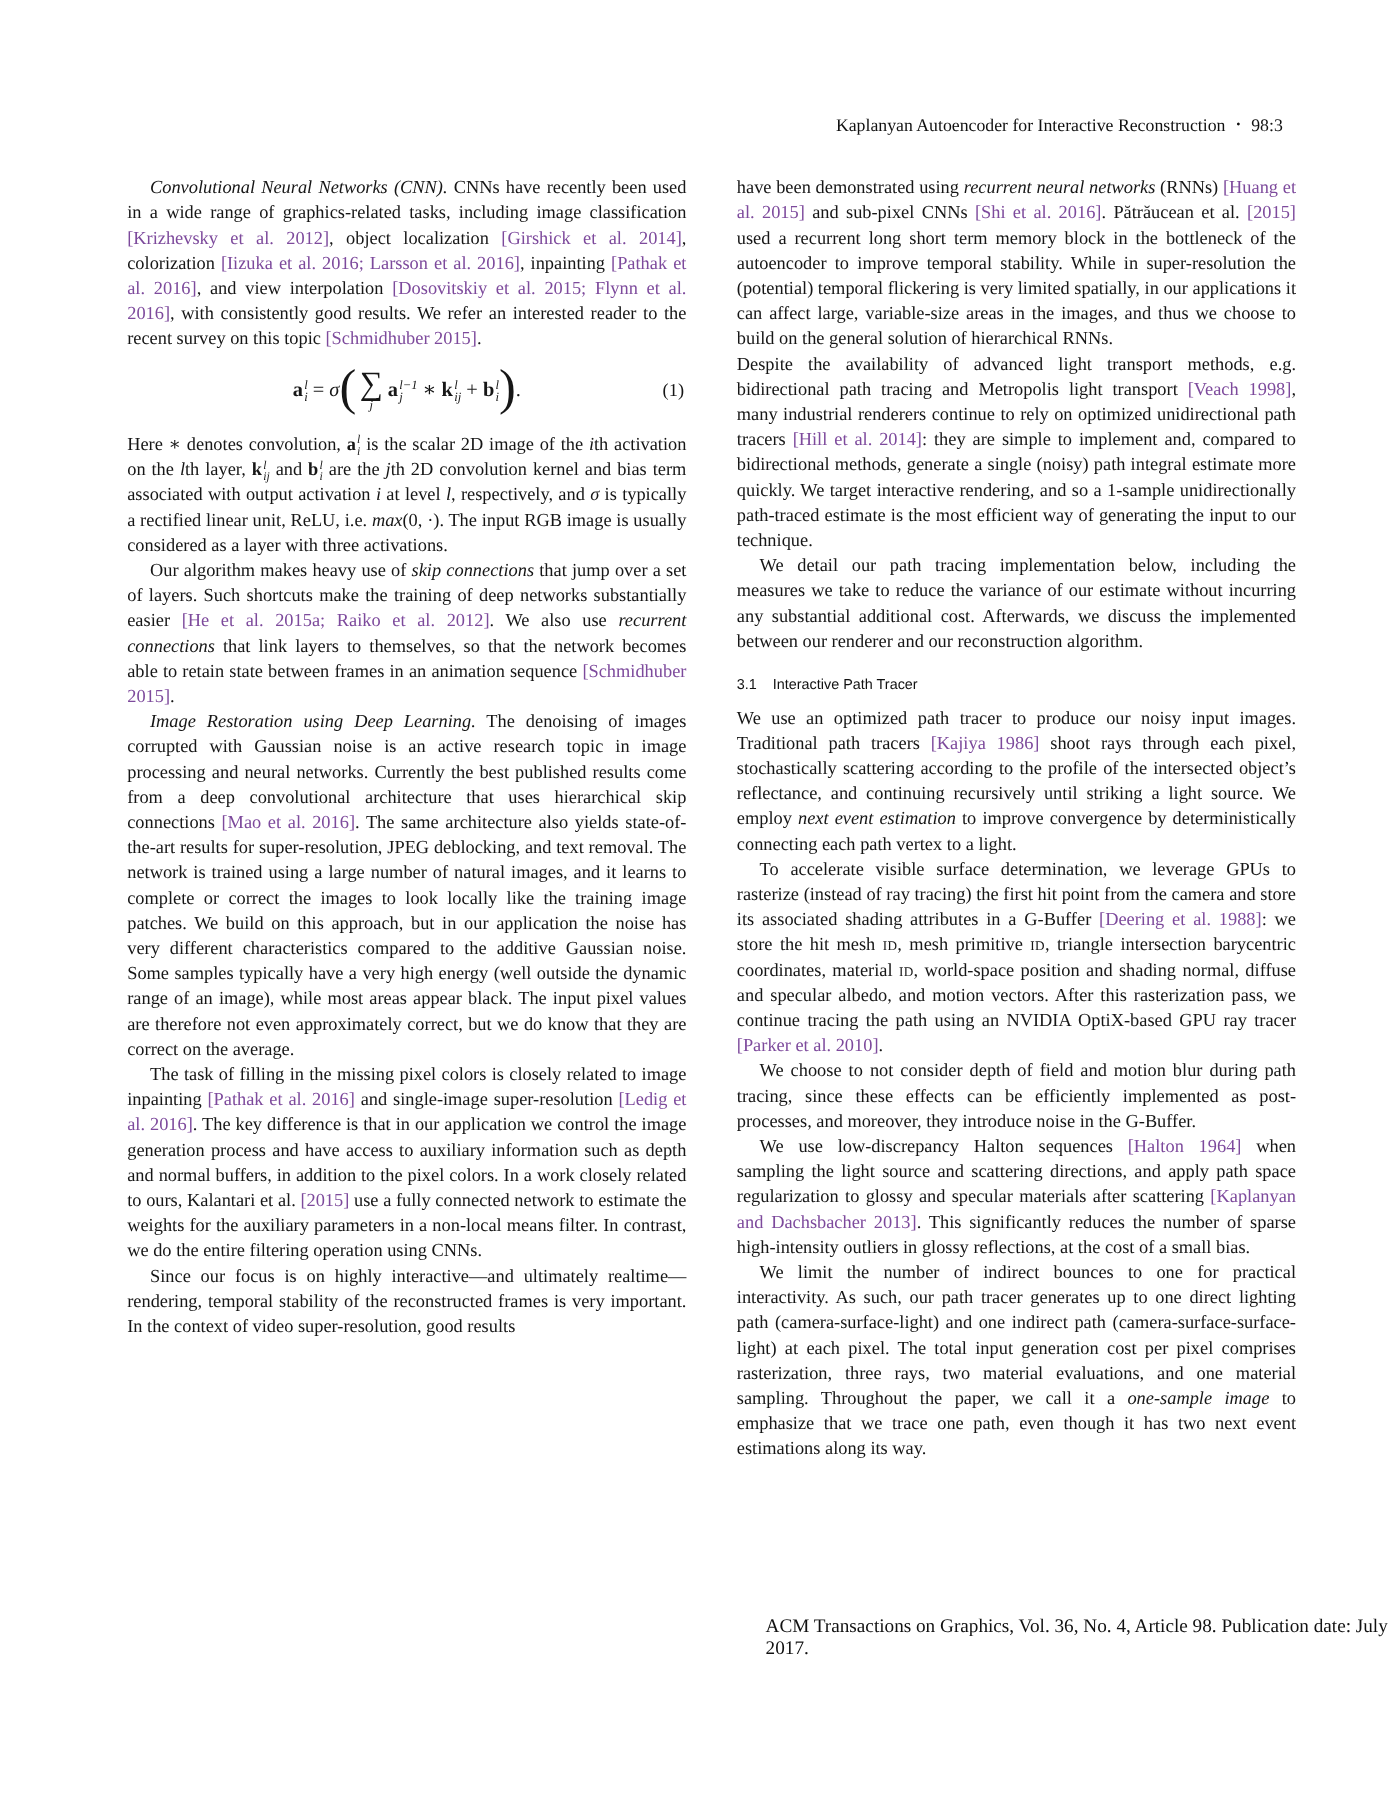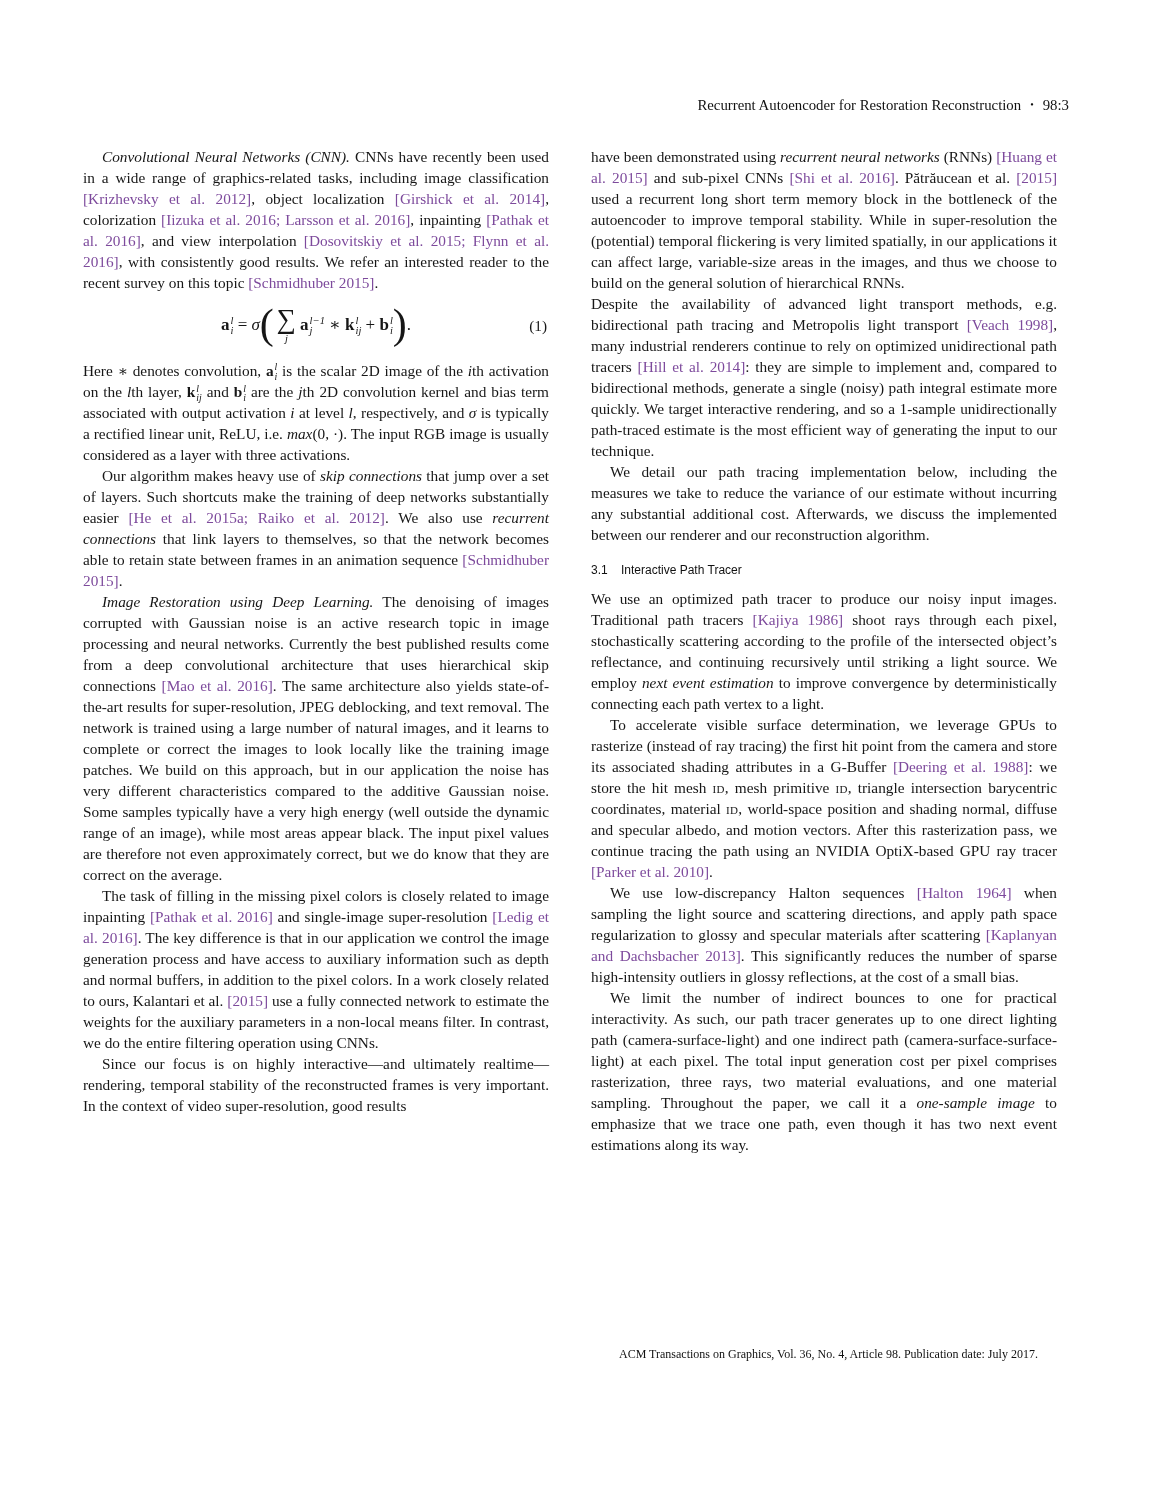--- a/index.html
+++ b/index.html
@@ -7,21 +7,21 @@
     width:1165px;height:1510px;background:#ffffff;color:#161616;
     font-family:"Liberation Serif","DejaVu Serif",serif;
     position:relative;overflow:hidden;
   }
   .page{position:absolute;inset:0}
   .running-head{
     position:absolute;top:97px;left:95px;width:974px;
     text-align:right;font-size:14.8px;color:#111;
   }
   .running-head .sep{display:inline-block;margin:0 9px;font-size:10px;vertical-align:2px}
-  .columns{position:absolute;top:146px;left:83px;width:974px;display:flex;gap:42px}
+  .columns{position:absolute;top:146px;left:106px;width:974px;display:flex;gap:42px}
   .col{
     width:466px;flex:0 0 466px;font-size:15.3px;line-height:21px;
     text-align:justify;hyphens:auto;-webkit-hyphens:auto;
   }
   p.para{margin:0;text-align:justify}
   p.ind{text-indent:19px}
   p.gap{}
   .it{font-style:italic}
   .cite{color:var(--cite,#7D4A9C);cursor:pointer}
   .sc{font-variant:small-caps;letter-spacing:.3px}
@@ -43,29 +43,29 @@
   }
   .mscripts .msup,.mscripts .msub{display:block;font-style:italic}
   .para .mscripts{font-size:9.8px}
   .bigp{font-size:42px;vertical-align:middle;font-weight:300;line-height:0;position:relative;top:-2px}
   .sum{
     display:inline-flex;flex-direction:column;align-items:center;
     vertical-align:middle;margin:0 4px 0 3px;line-height:1;
   }
   .sumsign{font-size:27px;line-height:.9}
   .sumsub{font-size:10.5px;font-style:italic;margin-top:3px}
-  .page-footer{position:absolute;left:619px;top:1347px;font-size:12px;color:#111}
+  .page-footer{position:absolute;left:638px;top:1347px;font-size:16px;color:#111}
 </style>
 </head>
 <body>
 
 <div class="page">
 
   <header class="running-head">
-    <span>Recurrent Autoencoder for Restoration Reconstruction</span><span class="sep">•</span><span>98:3</span>
+    <span>Kaplanyan Autoencoder for Interactive Reconstruction</span><span class="sep">•</span><span>98:3</span>
   </header>
 
   <main class="columns">
     <section class="col" id="col-left">
         <p class="para ind"><span class="it">Convolutional Neural Networks (CNN).</span> CNNs have recently been used in a wide range of graphics-related tasks, including image classification <span class="cite">[Krizhevsky et al. 2012]</span>, object localization <span class="cite">[Girshick et al. 2014]</span>, colorization <span class="cite">[Iizuka et al. 2016; Larsson et al. 2016]</span>, inpainting <span class="cite">[Pathak et al. 2016]</span>, and view interpolation <span class="cite">[Dosovitskiy et al. 2015; Flynn et al. 2016]</span>, with consistently good results. We refer an interested reader to the recent survey on this topic <span class="cite">[Schmidhuber 2015]</span>.</p>
         <div class="eqrow"><span class="eq"><span class="matom"><span class="mbase mb">a</span><span class="mscripts"><span class="msup">l</span><span class="msub">i</span></span></span> = <span class="it">σ</span><span class="bigp">(</span><span class="sum">
               <span class="sumsign">∑</span>
               <span class="sumsub">j</span>
             </span><span class="matom"><span class="mbase mb">a</span><span class="mscripts"><span class="msup">l−1</span><span class="msub">j</span></span></span> ∗ <span class="matom"><span class="mbase mb">k</span><span class="mscripts"><span class="msup">l</span><span class="msub">ij</span></span></span> + <span class="matom"><span class="mbase mb">b</span><span class="mscripts"><span class="msup">l</span><span class="msub">i</span></span></span><span class="bigp">)</span>.</span><span class="eqnum">(1)</span></div>
         <p class="para">Here ∗ denotes convolution, <span class="matom"><span class="mbase mb">a</span><span class="mscripts"><span class="msup">l</span><span class="msub">i</span></span></span> is the scalar 2D image of the <span class="it">i</span>th activation on the <span class="it">l</span>th layer, <span class="matom"><span class="mbase mb">k</span><span class="mscripts"><span class="msup">l</span><span class="msub">ij</span></span></span> and <span class="matom"><span class="mbase mb">b</span><span class="mscripts"><span class="msup">l</span><span class="msub">i</span></span></span> are the <span class="it">j</span>th 2D convolution kernel and bias term associated with output activation <span class="it">i</span> at level <span class="it">l</span>, respectively, and <span class="it">σ</span> is typically a rectified linear unit, ReLU, i.e. <span class="it">max</span>(0, ·). The input RGB image is usually considered as a layer with three activations.</p>
@@ -74,20 +74,21 @@
         <p class="para ind">The task of filling in the missing pixel colors is closely related to image inpainting <span class="cite">[Pathak et al. 2016]</span> and single-image super-resolution <span class="cite">[Ledig et al. 2016]</span>. The key difference is that in our application we control the image generation process and have access to auxiliary information such as depth and normal buffers, in addition to the pixel colors. In a work closely related to ours, Kalantari et al. <span class="cite">[2015]</span> use a fully connected network to estimate the weights for the auxiliary parameters in a non-local means filter. In contrast, we do the entire filtering operation using CNNs.</p>
         <p class="para ind">Since our focus is on highly interactive—and ultimately realtime—rendering, temporal stability of the reconstructed frames is very important. In the context of video super-resolution, good results</p>
       </section>
     <section class="col" id="col-right">
         <p class="para">have been demonstrated using <span class="it">recurrent neural networks</span> (RNNs) <span class="cite">[Huang et al. 2015]</span> and sub-pixel CNNs <span class="cite">[Shi et al. 2016]</span>. Pătrăucean et al. <span class="cite">[2015]</span> used a recurrent long short term memory block in the bottleneck of the autoencoder to improve temporal stability. While in super-resolution the (potential) temporal flickering is very limited spatially, in our applications it can affect large, variable-size areas in the images, and thus we choose to build on the general solution of hierarchical RNNs.</p>
         <p class="para">Despite the availability of advanced light transport methods, e.g. bidirectional path tracing and Metropolis light transport <span class="cite">[Veach 1998]</span>, many industrial renderers continue to rely on optimized unidirectional path tracers <span class="cite">[Hill et al. 2014]</span>: they are simple to implement and, compared to bidirectional methods, generate a single (noisy) path integral estimate more quickly. We target interactive rendering, and so a 1-sample unidirectionally path-traced estimate is the most efficient way of generating the input to our technique.</p>
         <p class="para ind">We detail our path tracing implementation below, including the measures we take to reduce the variance of our estimate without incurring any substantial additional cost. Afterwards, we discuss the implemented between our renderer and our reconstruction algorithm.</p>
         <h3 class="subheading"><span class="hnum">3.1</span><span class="htitle">Interactive Path Tracer</span></h3>
         <p class="para">We use an optimized path tracer to produce our noisy input images. Traditional path tracers <span class="cite">[Kajiya 1986]</span> shoot rays through each pixel, stochastically scattering according to the profile of the intersected object’s reflectance, and continuing recursively until striking a light source. We employ <span class="it">next event estimation</span> to improve convergence by deterministically connecting each path vertex to a light.</p>
         <p class="para ind">To accelerate visible surface determination, we leverage GPUs to rasterize (instead of ray tracing) the first hit point from the camera and store its associated shading attributes in a G-Buffer <span class="cite">[Deering et al. 1988]</span>: we store the hit mesh <span class="sc">id</span>, mesh primitive <span class="sc">id</span>, triangle intersection barycentric coordinates, material <span class="sc">id</span>, world-space position and shading normal, diffuse and specular albedo, and motion vectors. After this rasterization pass, we continue tracing the path using an NVIDIA OptiX-based GPU ray tracer <span class="cite">[Parker et al. 2010]</span>.</p>
+        <p class="para ind">We choose to not consider depth of field and motion blur during path tracing, since these effects can be efficiently implemented as post-processes, and moreover, they introduce noise in the G-Buffer.</p>
         <p class="para ind">We use low-discrepancy Halton sequences <span class="cite">[Halton 1964]</span> when sampling the light source and scattering directions, and apply path space regularization to glossy and specular materials after scattering <span class="cite">[Kaplanyan and Dachsbacher 2013]</span>. This significantly reduces the number of sparse high-intensity outliers in glossy reflections, at the cost of a small bias.</p>
         <p class="para ind">We limit the number of indirect bounces to one for practical interactivity. As such, our path tracer generates up to one direct lighting path (camera-surface-light) and one indirect path (camera-surface-surface-light) at each pixel. The total input generation cost per pixel comprises rasterization, three rays, two material evaluations, and one material sampling. Throughout the paper, we call it a <span class="it">one-sample image</span> to emphasize that we trace one path, even though it has two next event estimations along its way.</p>
       </section>
   </main>
 
   <footer class="page-footer">
     <span>ACM Transactions on Graphics, Vol. 36, No. 4, Article 98. Publication date: July 2017.</span>
   </footer>
 
 </div>

